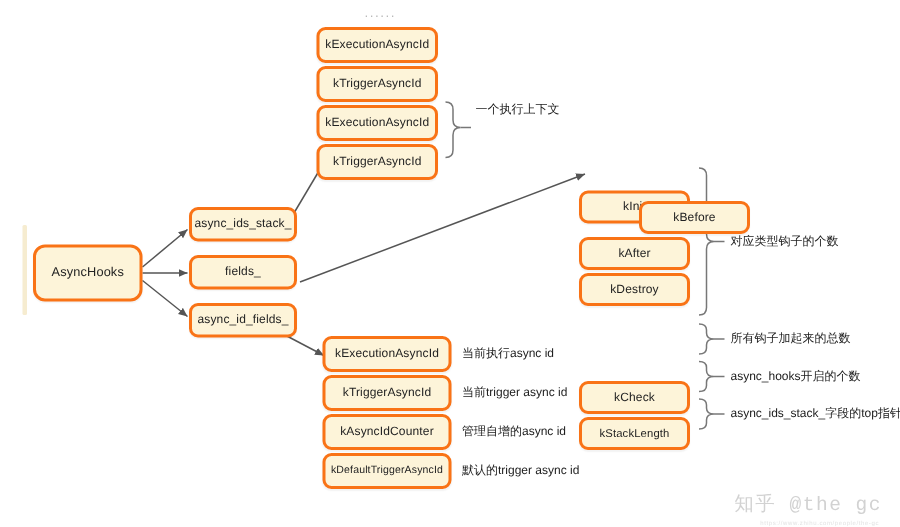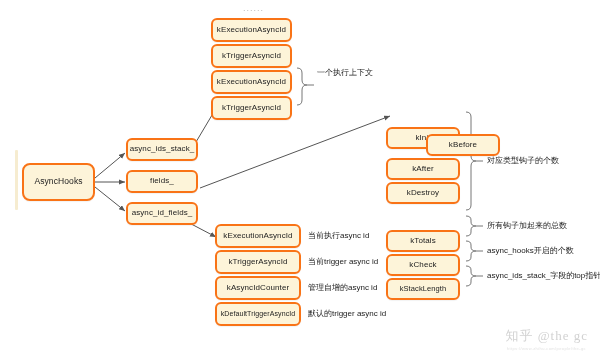--- a/index.html
+++ b/index.html
@@ -56,21 +56,21 @@
     pointer-events:none;
   }
   .wm{
     position:absolute;
     right:12px;
     bottom:6px;
     font-size:13px;
     color:#d2d2d2;
     letter-spacing:1px;
     white-space:nowrap;
-    font-family:Liberation Serif, serif;
+    font-family:Liberation Mono, monospace;
   }
   .wm-sub{
     position:absolute;
     right:14px;
     bottom:0px;
     font-size:4px;
     color:#e2e2e2;
     letter-spacing:.4px;
     white-space:nowrap;
   }
@@ -160,23 +160,20 @@
   </div>
   <div class="node" style="left:386px; top:134px; width:74px; height:22px;margin-left:40px;">
     <span>kBefore</span>
   </div>
   <div class="node" style="left:386px; top:158px; width:74px; height:22px;">
     <span>kAfter</span>
   </div>
   <div class="node" style="left:386px; top:182px; width:74px; height:22px;">
     <span>kDestroy</span>
   </div>
-  <div class="node" style="left:386px; top:230px; width:74px; height:22px;">
-    <span>kTotals</span>
-  </div>
   <div class="node" style="left:386px; top:254px; width:74px; height:22px;">
     <span>kCheck</span>
   </div>
   <div class="node" style="left:386px; top:278px; width:74px; height:22px; font-size:7.5px;">
     <span>kStackLength</span>
   </div>
 
   <div class="ann" style="left:487px; top:157px;">对应类型钩子的个数</div>
   <div class="ann" style="left:487px; top:222px;">所有钩子加起来的总数</div>
   <div class="ann" style="left:487px; top:247px;">async_hooks开启的个数</div>

